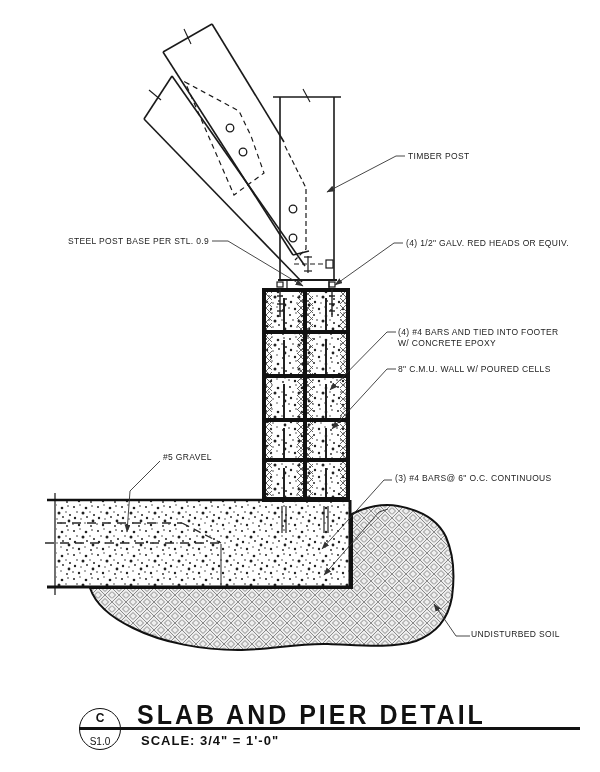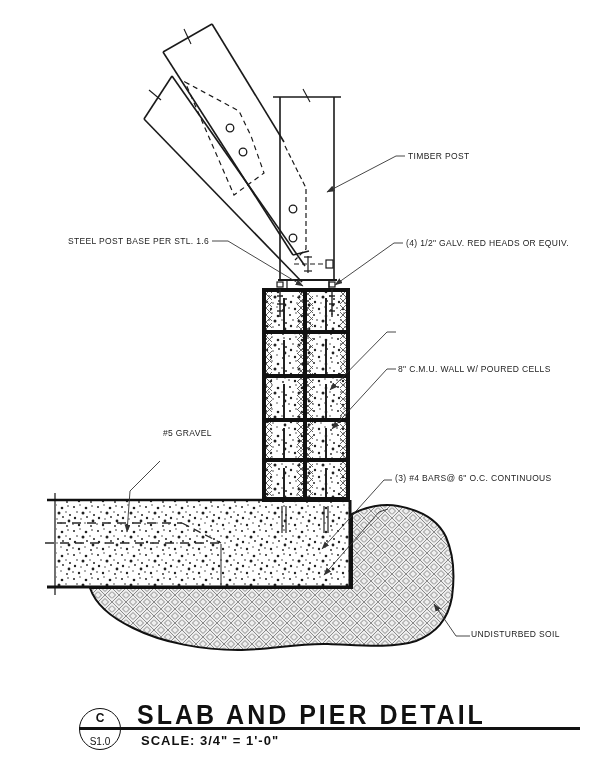--- a/index.html
+++ b/index.html
@@ -231,24 +231,26 @@
     <polyline points="396,332 387,332 330,390" marker-end="url(#arrow)"></polyline>
     <polyline points="396,369 387,369 332,429" marker-end="url(#arrow)"></polyline>
     <polyline points="160,461 130,491 127,532" marker-end="url(#arrow)"></polyline>
     <polyline points="392,480 384,480 322,549" marker-end="url(#arrow)"></polyline>
     <polyline points="388,509 379,512 324,575" marker-end="url(#arrow)"></polyline>
     <polyline points="470,636 456,636 434,604" marker-end="url(#arrow)"></polyline>
   </g>
 </svg>
 
 <div class="lbl" style="left:408px;top:151px;">TIMBER POST</div>
-<div class="lbl" style="left:68px;top:236px;">STEEL POST BASE PER STL. 1.6</div>
+<div class="lbl" style="left:68px;top:236px;">STEEL POST BASE PER STL. 0.9</div>
 <div class="lbl" style="left:406px;top:238px;">(4) 1/2" GALV. RED HEADS OR EQUIV.</div>
+<div class="lbl" style="left:398px;top:327px;">(4) #4 BARS AND TIED INTO FOOTER
+W/ CONCRETE EPOXY</div>
 <div class="lbl" style="left:398px;top:364px;">8" C.M.U. WALL W/ POURED CELLS</div>
-<div class="lbl" style="left:163px;top:428px;">#5 GRAVEL</div>
+<div class="lbl" style="left:163px;top:452px;">#5 GRAVEL</div>
 <div class="lbl" style="left:395px;top:473px;">(3) #4 BARS@ 6" O.C. CONTINUOUS</div>
 <div class="lbl" style="left:471px;top:629px;">UNDISTURBED SOIL</div>
 
 <div class="titleblock">
   <div class="divider"></div>
   <div class="bubble">
     <div class="det">C</div>
     <div class="sht">S1.0</div>
   </div>
   <div class="sheet-title">SLAB AND PIER DETAIL</div>

